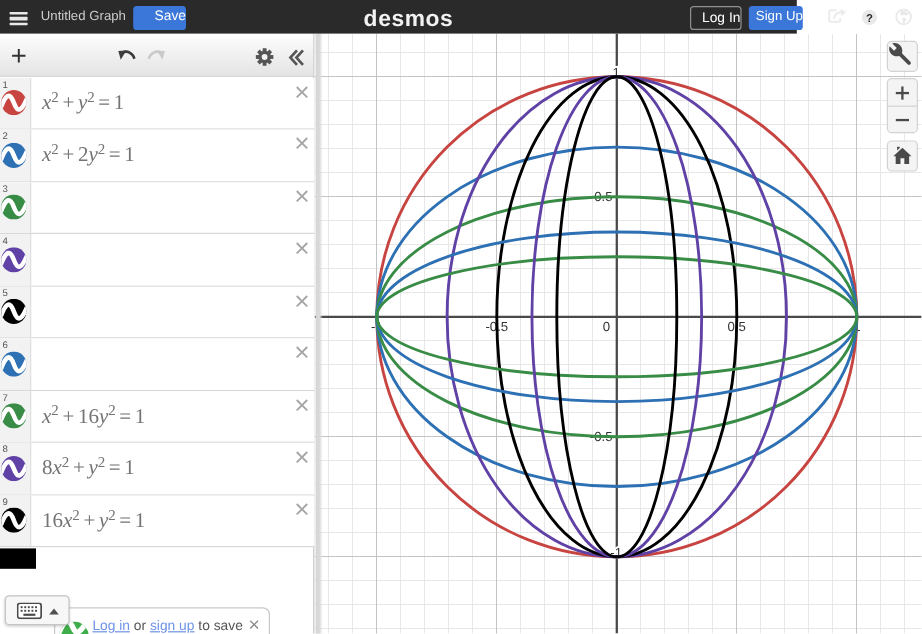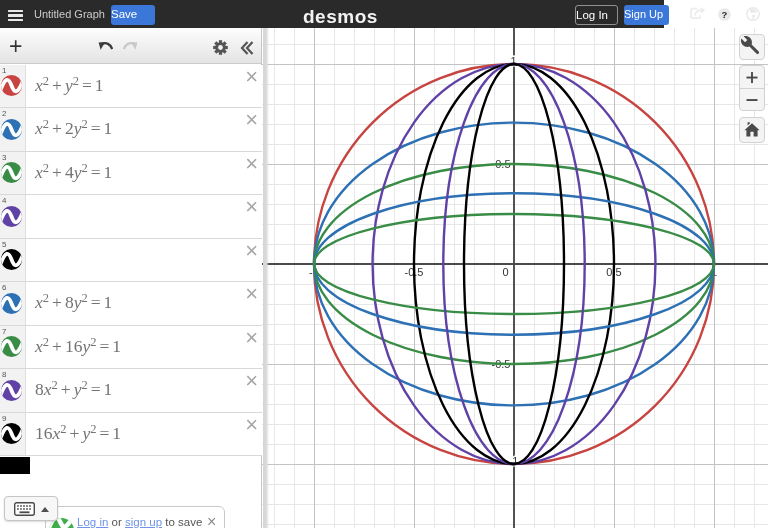--- a/index.html
+++ b/index.html
@@ -1,20 +1,20 @@
 <!DOCTYPE html>
 <html><head><meta charset="utf-8">
 <style>
 * { margin:0; padding:0; box-sizing:border-box; }
 html,body { width:768px; height:528px; overflow:hidden; font-family:"Liberation Sans",sans-serif; background:#fff; -webkit-font-smoothing:antialiased; }
 #header { position:absolute; left:0; top:0; width:664px; height:28px; background:#2a2a2a; z-index:50; }
 #ham { position:absolute; left:8px; top:10px; width:15px; height:11px; }
 #ham div { height:2.4px; background:#e8e8e8; margin-bottom:2.0px; border-radius:0.5px; }
 #titletxt { position:absolute; left:34px; top:8px; font-size:11px; color:#ccc; }
-.hbtn { position:absolute; top:4.5px; height:20px; border-radius:3px; font-size:11.5px; color:#fff; text-align:left; line-height:19px; }
+.hbtn { position:absolute; top:4.5px; height:20px; border-radius:3px; font-size:11.5px; color:#fff; text-align:right; line-height:19px; }
 #saveb { left:111px; width:44px; background:#3a77d9; }
 #loginb { left:575px; width:43px; border:1px solid #909090; background:#2a2a2a; }
 #signupb { left:624px; width:45px; background:#3a77d9; font-size:11px; }
 #logo { position:absolute; left:303px; top:6px; width:76px; text-align:left; font-size:19px; font-weight:bold; color:#f2f2f2; letter-spacing:0.5px; }
 .hicon { position:absolute; top:5px; }
 #panel { position:absolute; left:0; top:28px; width:262px; height:500px; background:#fff; border-right:1px solid #c6c6c6; z-index:20; }
 #toolbar { position:absolute; left:0; top:0; width:261px; height:36px; background:linear-gradient(#fdfdfd,#e4e4e4); border-bottom:1px solid #ccc; }
 #plus { position:absolute; left:9px; top:5px; font-size:23px; color:#333; }
 #gear { position:absolute; left:210px; top:9px; }
 .row { position:absolute; left:0; width:262px; border-bottom:1px solid #d8d8d8; background:#fff; }
@@ -133,21 +133,20 @@
       <svg class="ricon" width="21" height="21" viewBox="-10.5 -10.5 21 21">
         <defs>
             <clipPath id="c3">
               <circle cx="0" cy="0" r="10.5"></circle>
             </clipPath>
           </defs>
         <circle cx="0" cy="0" r="10.5" fill="#388c46"></circle>
         <path d="M -11,4.5 C -6,-8.5 -3,-8 0,0 C 3,8 6,8.5 11,-3.5" clip-path="url(#c3)" fill="none" stroke="#fff" stroke-width="3.8"></path>
       </svg>
     </div>
-    <div class="eq"><span class="v">x</span><sup>2</sup><span class="op">+</span><span class="n">4</span><span class="v">y</span><sup>2</sup><span class="op">=</span><span class="n">1</span></div>
     <div class="xbtn">×</div>
   </div>
   <div class="row" style="top:167.0px;height:43.5px;">
     <div class="gutter">
       <div class="rnum">4</div>
       <svg class="ricon" width="21" height="21" viewBox="-10.5 -10.5 21 21">
         <defs>
             <clipPath id="c4">
               <circle cx="0" cy="0" r="10.5"></circle>
             </clipPath>
@@ -179,21 +178,20 @@
       <svg class="ricon" width="21" height="21" viewBox="-10.5 -10.5 21 21">
         <defs>
             <clipPath id="c6">
               <circle cx="0" cy="0" r="10.5"></circle>
             </clipPath>
           </defs>
         <circle cx="0" cy="0" r="10.5" fill="#2d70b3"></circle>
         <path d="M -11,4.5 C -6,-8.5 -3,-8 0,0 C 3,8 6,8.5 11,-3.5" clip-path="url(#c6)" fill="none" stroke="#fff" stroke-width="3.8"></path>
       </svg>
     </div>
-    <div class="eq"><span class="v">x</span><sup>2</sup><span class="op">+</span><span class="n">8</span><span class="v">y</span><sup>2</sup><span class="op">=</span><span class="n">1</span></div>
     <div class="xbtn">×</div>
   </div>
   <div class="row" style="top:297.5px;height:43.5px;">
     <div class="gutter">
       <div class="rnum">7</div>
       <svg class="ricon" width="21" height="21" viewBox="-10.5 -10.5 21 21">
         <defs>
             <clipPath id="c7">
               <circle cx="0" cy="0" r="10.5"></circle>
             </clipPath>

